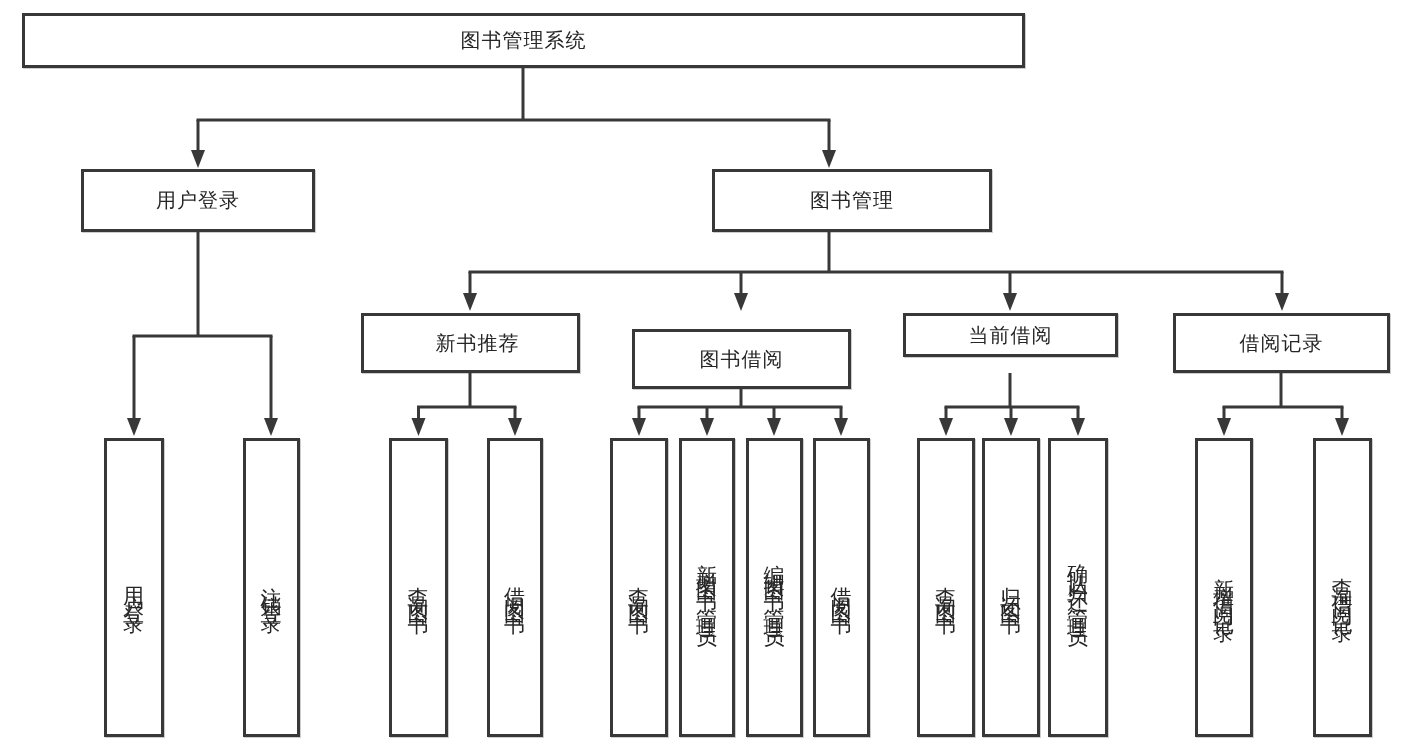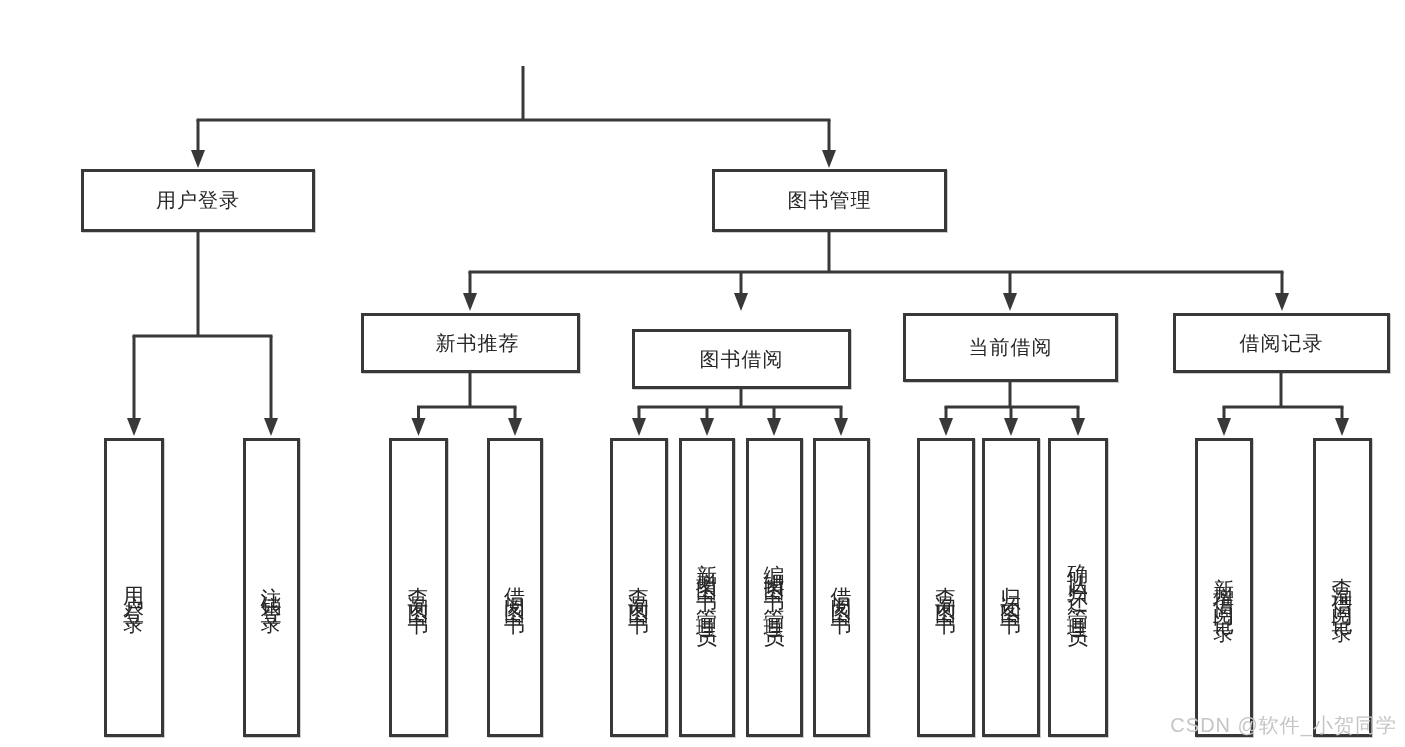--- a/index.html
+++ b/index.html
@@ -135,35 +135,38 @@
 
       <polygon points="939,418 953,418 946,436"></polygon>
       <polygon points="1004,418 1018,418 1011,436"></polygon>
       <polygon points="1071,418 1085,418 1078,436"></polygon>
 
       <polygon points="1217,418 1231,418 1224,436"></polygon>
       <polygon points="1335,418 1349,418 1342,436"></polygon>
     </g>
   </svg>
 
+  <div class="box hbox" style="left:22px; top:13px; width:1003px; height:55px;">
+    <span>图书管理系统</span>
+  </div>
 
   <div class="box hbox" style="left:81px; top:169px; width:234px; height:63px;">
     <span>用户登录</span>
   </div>
-  <div class="box hbox" style="left:712px; top:169px; width:235px; height:63px;">
+  <div class="box hbox" style="left:712px; top:169px; width:280px; height:63px;">
     <span>图书管理</span>
   </div>
 
   <div class="box hbox" style="left:361px; top:313px; width:219px; height:60px;padding-left:14px;">
     <span>新书推荐</span>
   </div>
   <div class="box hbox" style="left:632px; top:313px; width:219px; height:60px;margin-top:16px;">
     <span>图书借阅</span>
   </div>
-  <div class="box hbox" style="left:903px; top:313px; width:215px; height:69px;">
+  <div class="box hbox" style="left:903px; top:313px; width:215px; height:44px;">
     <span>当前借阅</span>
   </div>
   <div class="box hbox" style="left:1173px; top:313px; width:217px; height:60px;">
     <span>借阅记录</span>
   </div>
 
   <div class="box vbox" style="left:104px; width:60px;">
     <span class="vtext">用户登录</span>
   </div>
   <div class="box vbox" style="left:243px; width:57px;">
@@ -200,15 +203,14 @@
     <span class="vtext">确认归还（管理员）</span>
   </div>
 
   <div class="box vbox" style="left:1195px; width:58px;">
     <span class="vtext">新增借阅记录</span>
   </div>
   <div class="box vbox" style="left:1313px; width:59px;">
     <span class="vtext">查询借阅记录</span>
   </div>
 
-  <div class="watermark">CSDN @软件_小贺同学</div>
 
 </div>
 
 </body></html>

